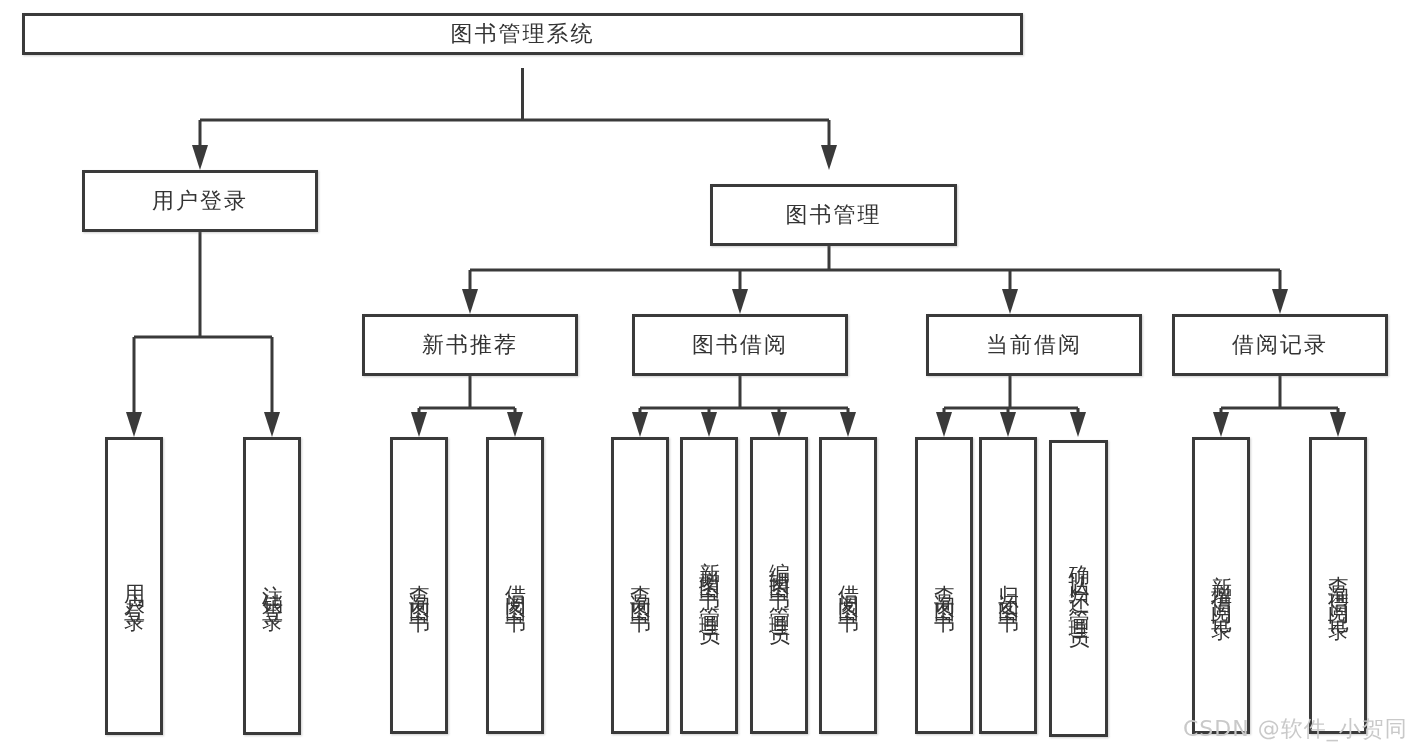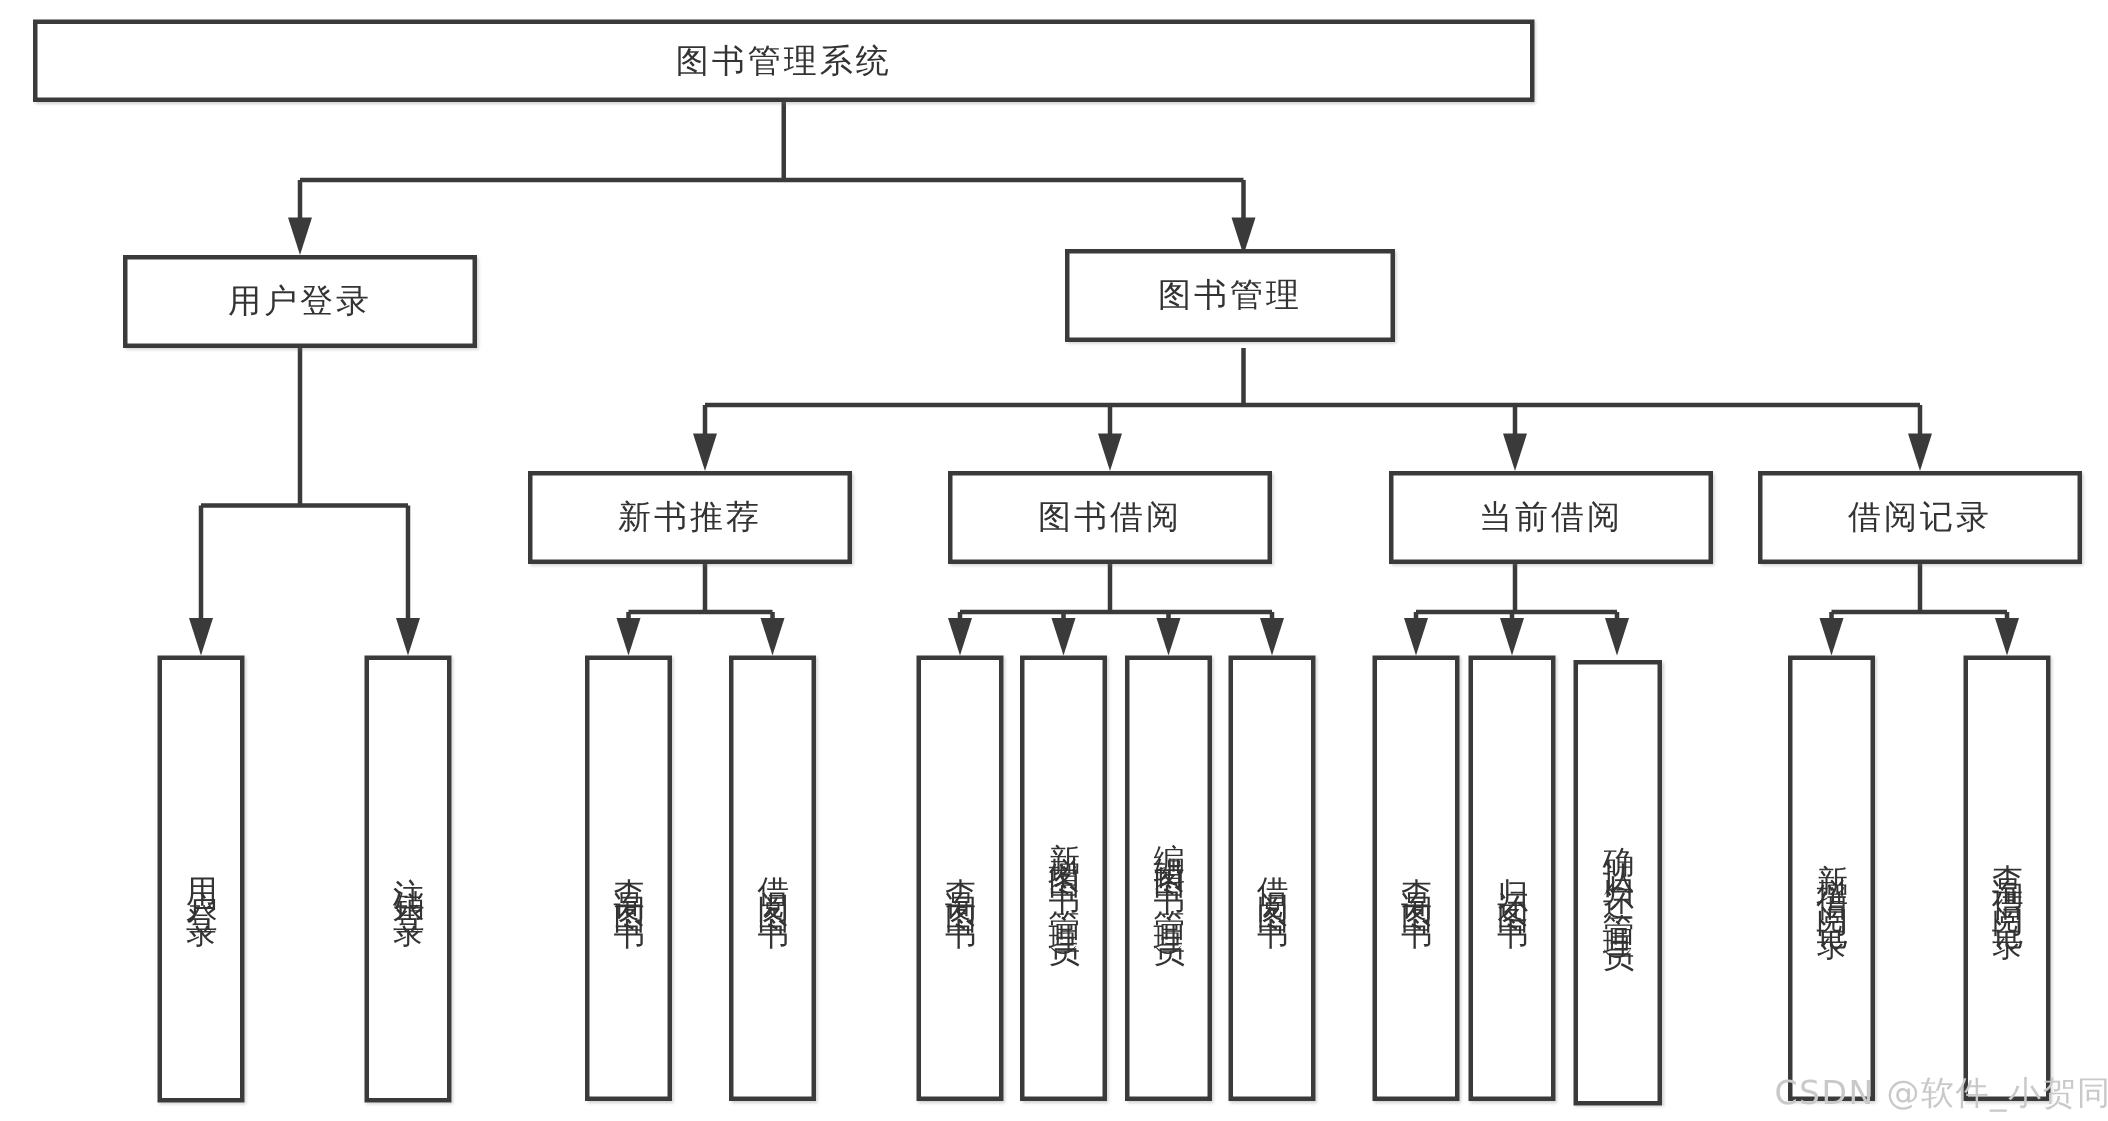--- a/index.html
+++ b/index.html
@@ -107,32 +107,32 @@
 
       <polygon points="936,412 952,412 944,437"></polygon>
       <polygon points="1000,412 1016,412 1008,437"></polygon>
       <polygon points="1070,412 1086,412 1078,437"></polygon>
 
       <polygon points="1213,412 1229,412 1221,437"></polygon>
       <polygon points="1330,412 1346,412 1338,437"></polygon>
     </g>
   </svg>
 
-  <div class="node" style="left:22px; top:13px; width:1001px; height:55px;">
+  <div class="node" style="left:22px; top:13px; width:1001px; height:42px;">
     <span>图书管理系统</span>
   </div>
 
   <div class="node" style="left:82px; top:170px; width:236px; height:62px;">
     <span>用户登录</span>
   </div>
-  <div class="node" style="left:710px; top:166px; width:220px; height:62px;">
+  <div class="node" style="left:710px; top:184px; width:247px; height:62px;">
     <span>图书管理</span>
   </div>
 
-  <div class="node" style="left:352px; top:314px; width:216px; height:62px;justify-content:center;">
+  <div class="node" style="left:362px; top:314px; width:216px; height:62px;justify-content:center;">
     <span>新书推荐</span>
   </div>
   <div class="node" style="left:632px; top:314px; width:216px; height:62px;text-align:center;">
     <span>图书借阅</span>
   </div>
   <div class="node" style="left:902px; top:314px; width:216px; height:62px;margin-left:24px;">
     <span>当前借阅</span>
   </div>
   <div class="node" style="left:1172px; top:314px; width:216px; height:62px;">
     <span>借阅记录</span>

